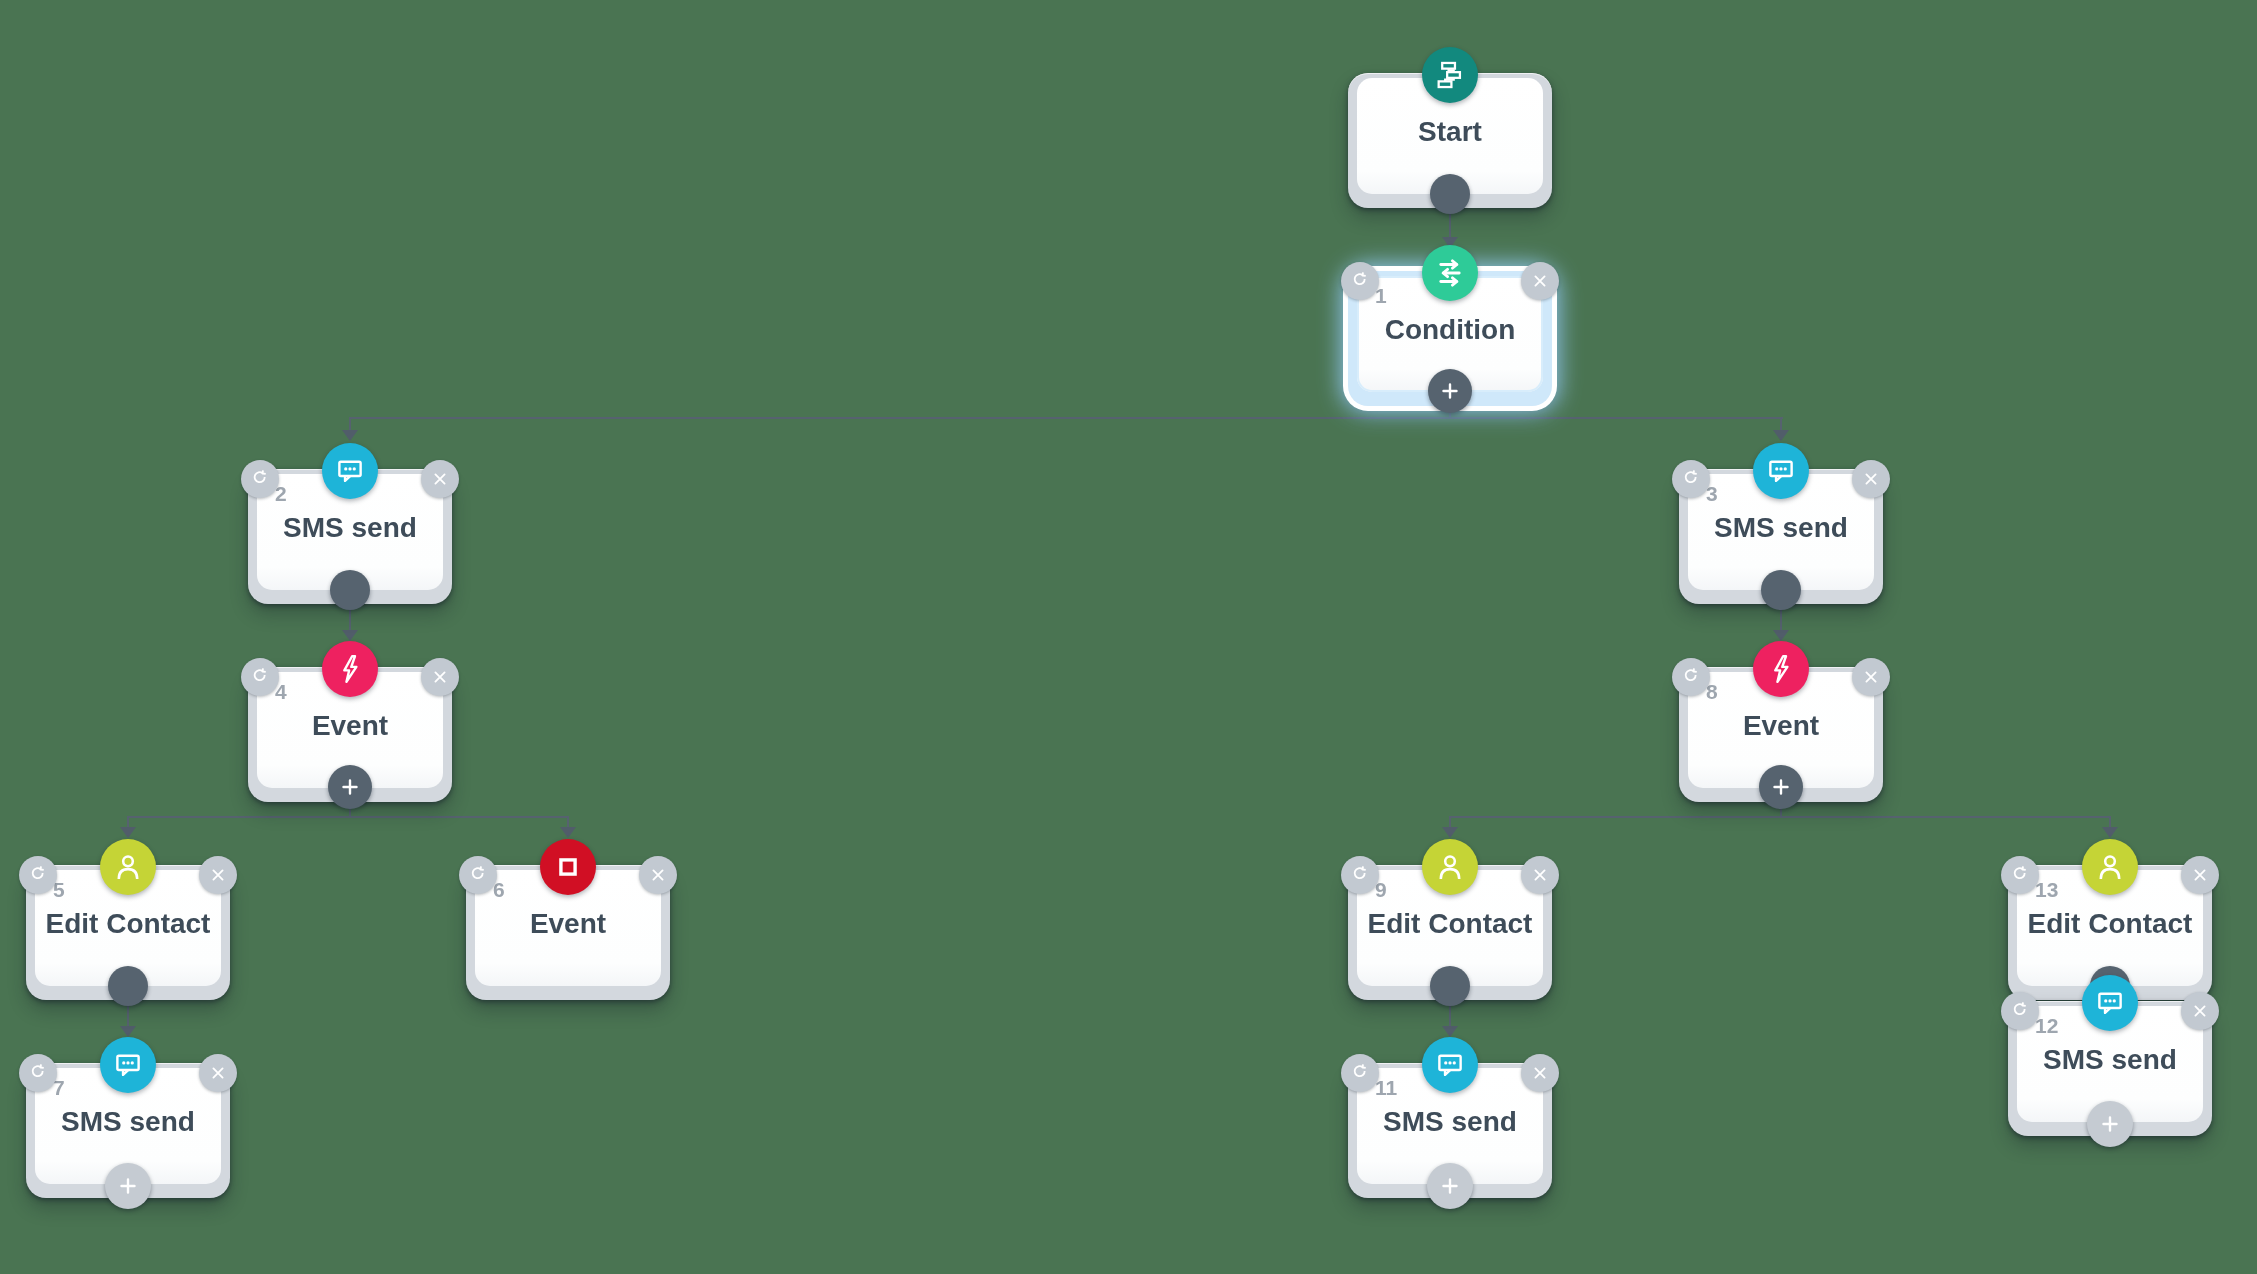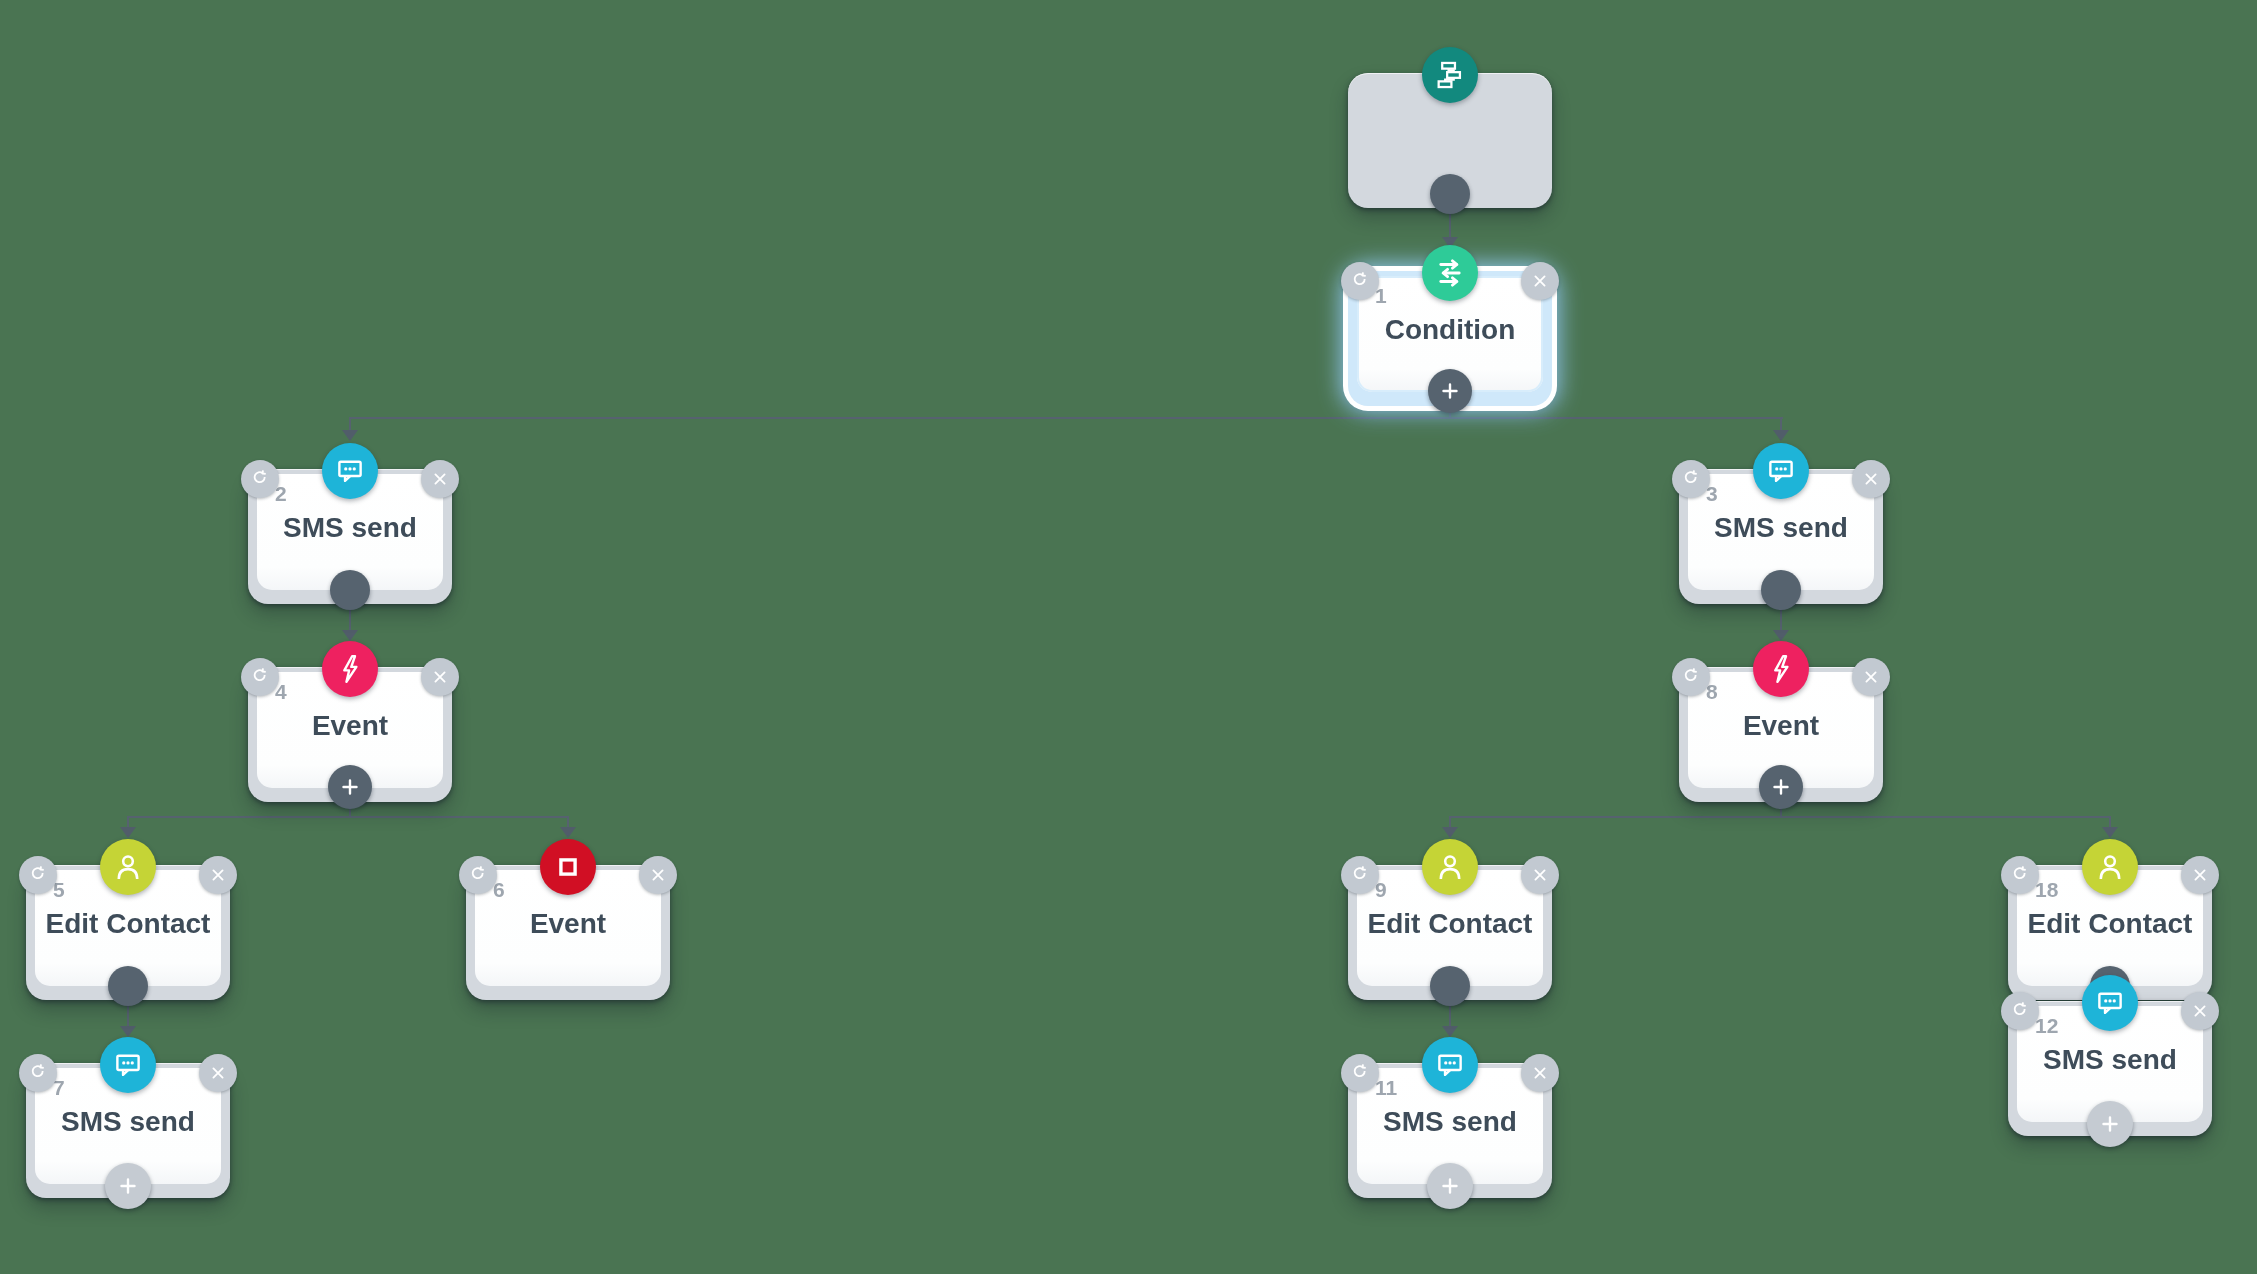--- a/index.html
+++ b/index.html
@@ -154,20 +154,23 @@
 
 <div class="cline" style="left:127px;top:996px;width:2px;height:31px"></div>
 <div class="arrow" style="left:120px;top:1026px"></div>
 <div class="cline" style="left:1449px;top:996px;width:2px;height:31px"></div>
 <div class="arrow" style="left:1442px;top:1026px"></div>
 <div class="cline" style="left:2109px;top:996px;width:2px;height:31px"></div>
 <div class="arrow" style="left:2102px;top:1026px"></div>
 
 <div class="node" style="left:1348px;top:73px">
   <div class="frame">
+    <div class="card">
+      <span class="label">Start</span>
+    </div>
     <div class="badge b-teal">
         <svg class="g big">
           <use href="#i-flow"></use>
         </svg>
       </div>
     <div class="port dark"></div>
   </div>
 </div>
 
 <div class="node selected" style="left:1348px;top:271px">
@@ -406,21 +409,21 @@
           <use href="#i-person"></use>
         </svg>
       </div>
     <div class="port dark"></div>
   </div>
 </div>
 
 <div class="node" style="left:2008px;top:865px">
   <div class="frame">
     <div class="card">
-      <span class="num">18</span>
+      <span class="num">13</span>
       <span class="label">Edit Contact</span>
     </div>
     <button class="corner left">
         <svg class="g">
           <use href="#i-refresh"></use>
         </svg>
       </button>
     <button class="corner right">
         <svg class="g">
           <use href="#i-close"></use>

